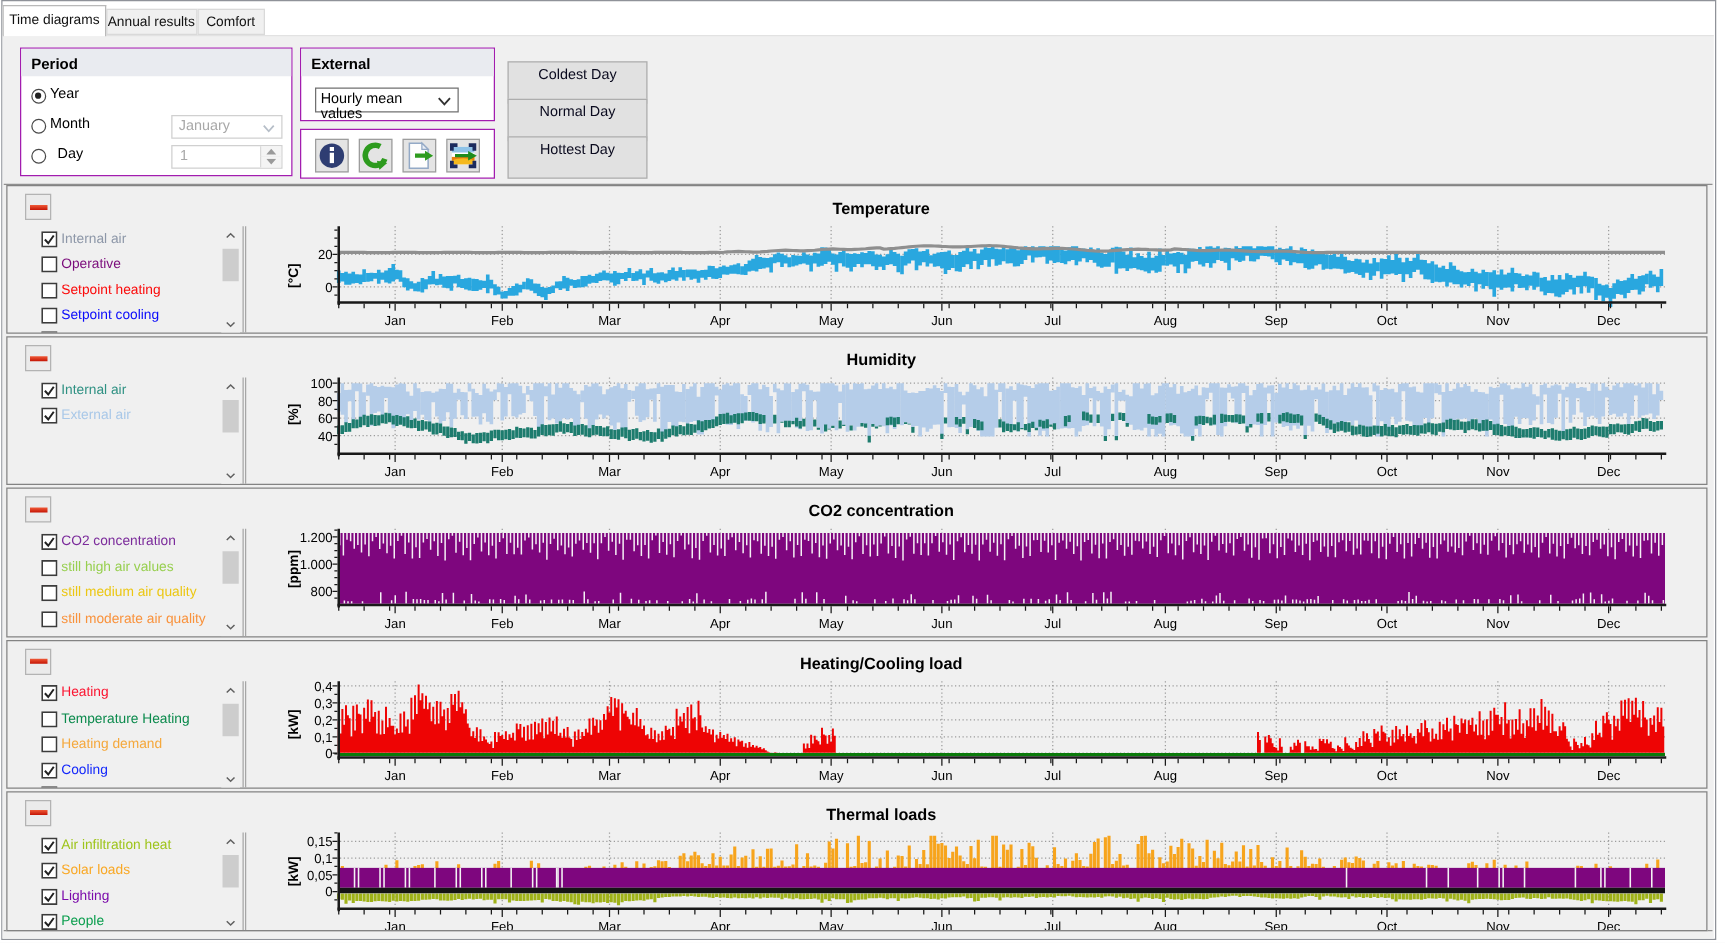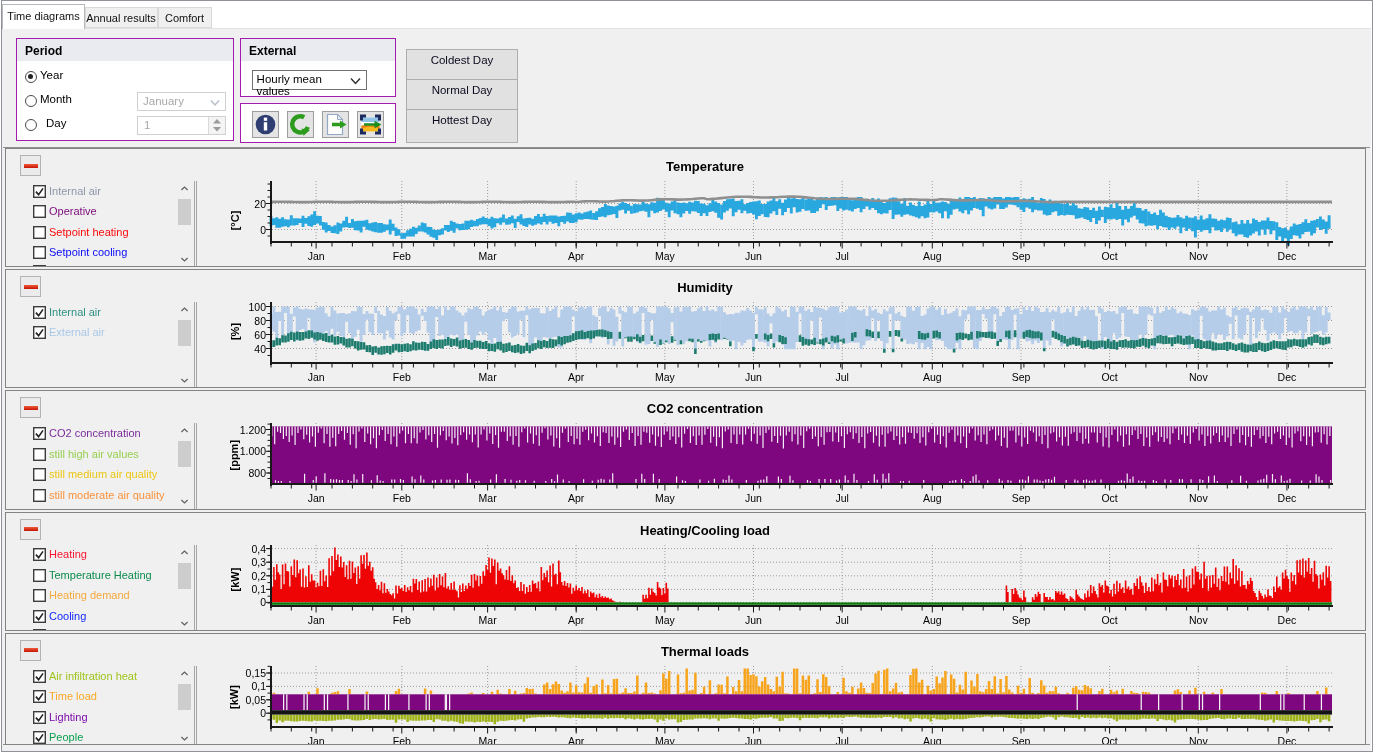--- a/index.html
+++ b/index.html
@@ -479,21 +479,21 @@
     </div>
     <svg class="cb" style="left:26.5px;top:35.8px" width="13" height="13" viewBox="0 0 13 13">
       <rect x="0.7" y="0.7" width="11.6" height="11.6" fill="#fff" stroke="#3c3c3c" stroke-width="1.4"></rect>
       <path d="M2.9 6.6l2.7 3 4.4-6.2" stroke="#222" stroke-width="1.6" fill="none"></path>
     </svg>
     <span class="lt" style="left:43px;top:35.8px;color:#9ec41a">Air infiltration heat</span>
     <svg class="cb" style="left:26.5px;top:56.3px" width="13" height="13" viewBox="0 0 13 13">
       <rect x="0.7" y="0.7" width="11.6" height="11.6" fill="#fff" stroke="#3c3c3c" stroke-width="1.4"></rect>
       <path d="M2.9 6.6l2.7 3 4.4-6.2" stroke="#222" stroke-width="1.6" fill="none"></path>
     </svg>
-    <span class="lt" style="left:43px;top:56.3px;color:#f9a825">Time load</span>
+    <span class="lt" style="left:43px;top:56.3px;color:#f9a825">Solar loads</span>
     <svg class="cb" style="left:26.5px;top:76.8px" width="13" height="13" viewBox="0 0 13 13">
       <rect x="0.7" y="0.7" width="11.6" height="11.6" fill="#fff" stroke="#3c3c3c" stroke-width="1.4"></rect>
       <path d="M2.9 6.6l2.7 3 4.4-6.2" stroke="#222" stroke-width="1.6" fill="none"></path>
     </svg>
     <span class="lt" style="left:43px;top:76.8px;color:#7b0bab">Lighting</span>
     <svg class="cb" style="left:26.5px;top:97.3px" width="13" height="13" viewBox="0 0 13 13">
       <rect x="0.7" y="0.7" width="11.6" height="11.6" fill="#fff" stroke="#3c3c3c" stroke-width="1.4"></rect>
       <path d="M2.9 6.6l2.7 3 4.4-6.2" stroke="#222" stroke-width="1.6" fill="none"></path>
     </svg>
     <span class="lt" style="left:43px;top:97.3px;color:#0b9e4e">People</span>

